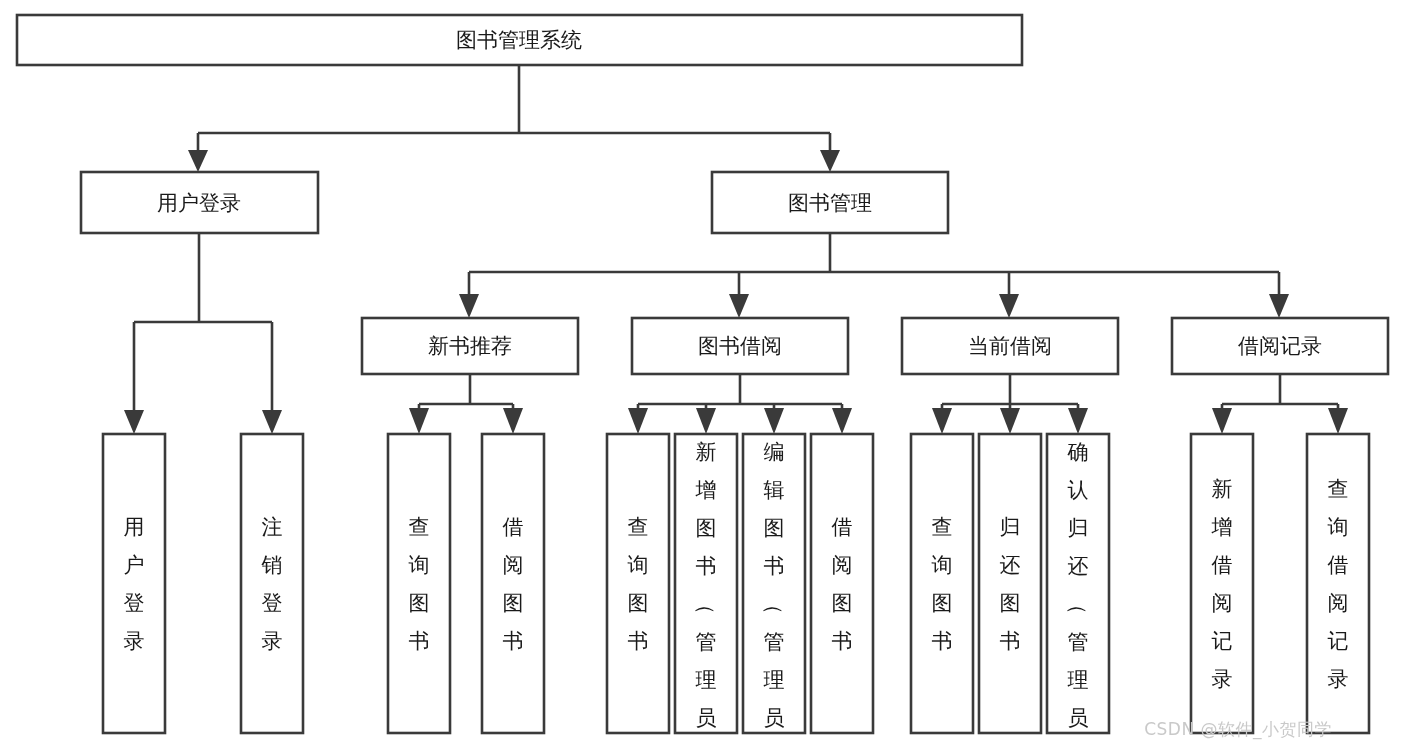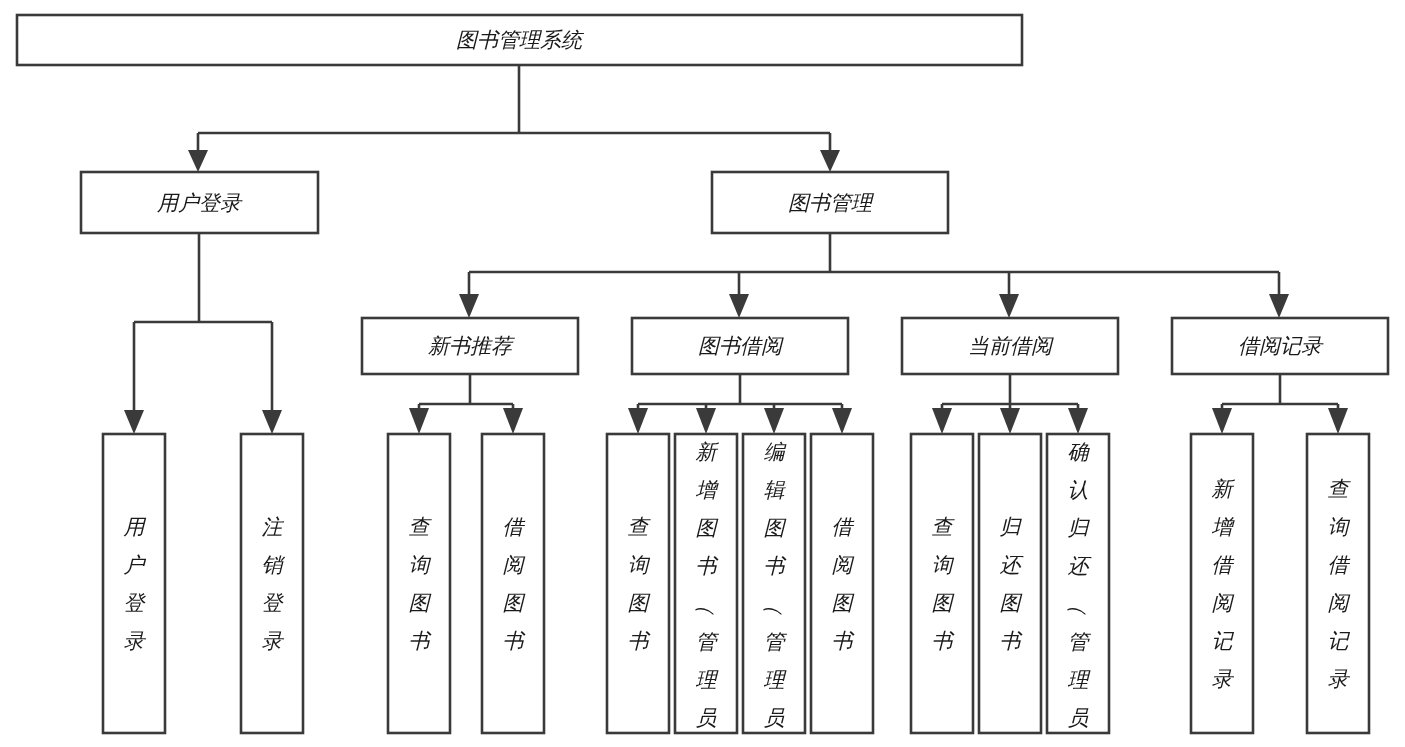--- a/index.html
+++ b/index.html
@@ -11,21 +11,20 @@
     width: 1405px;
     height: 747px;
     font-family: "DejaVu Sans", "Liberation Sans", sans-serif;
     overflow: hidden;
     position: relative;
   }
   #diagram-root {
     position: relative;
     width: 1340px;
     height: 747px;
-    font-style: italic;
   }
   svg#tree-svg {
     position: absolute;
     left: 0;
     top: 0;
     width: 1405px;
     height: 747px;
     display: block;
   }
   .node-box {
@@ -227,14 +226,15 @@
       <rect class="node-box" x="1191" y="434" width="62" height="299"></rect>
       <text class="vlabel" x="1222"><tspan x="1222" y="489" dominant-baseline="central">新</tspan><tspan x="1222" y="527" dominant-baseline="central">增</tspan><tspan x="1222" y="565" dominant-baseline="central">借</tspan><tspan x="1222" y="603" dominant-baseline="central">阅</tspan><tspan x="1222" y="641" dominant-baseline="central">记</tspan><tspan x="1222" y="679" dominant-baseline="central">录</tspan></text>
     </g>
     <g>
       <rect class="node-box" x="1307" y="434" width="62" height="299"></rect>
       <text class="vlabel" x="1338"><tspan x="1338" y="489" dominant-baseline="central">查</tspan><tspan x="1338" y="527" dominant-baseline="central">询</tspan><tspan x="1338" y="565" dominant-baseline="central">借</tspan><tspan x="1338" y="603" dominant-baseline="central">阅</tspan><tspan x="1338" y="641" dominant-baseline="central">记</tspan><tspan x="1338" y="679" dominant-baseline="central">录</tspan></text>
     </g>
 
   </svg>
 
+  <div class="watermark">CSDN @软件_小贺同学</div>
 
 </div>
 
 </body></html>

